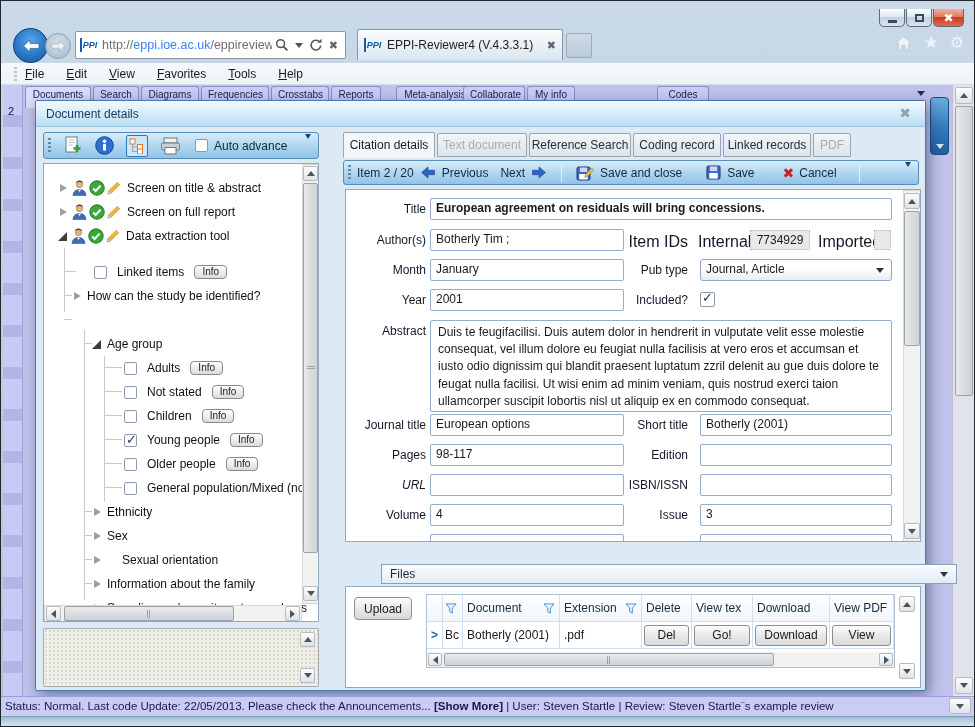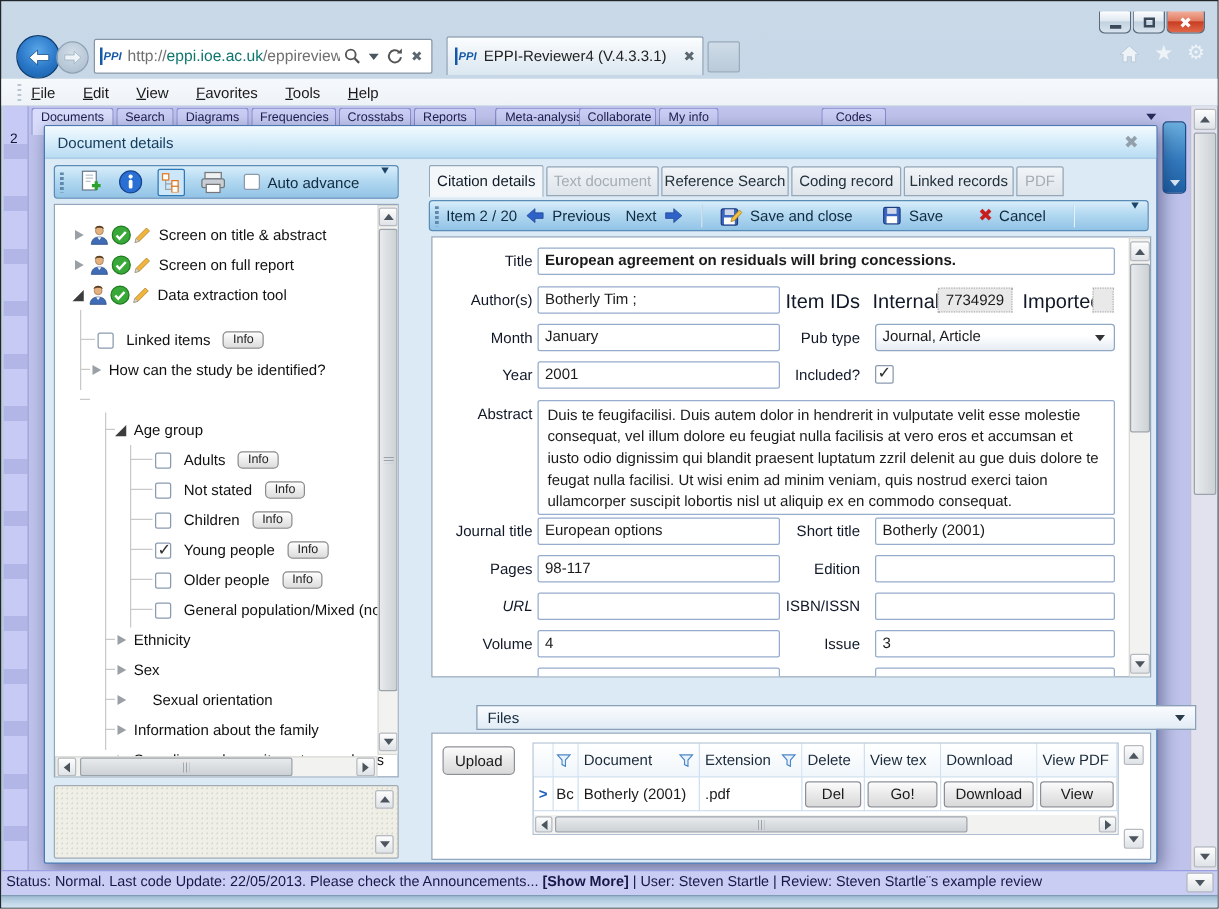--- a/index.html
+++ b/index.html
@@ -22,21 +22,21 @@
   .circle-btn { position:absolute; border-radius:50%; display:flex; align-items:center; justify-content:center; }
   .back { left:12px; top:1px; width:35px; height:35px; border:1px solid #0e3c6e;
           background:radial-gradient(circle at 50% 35%,#5aa7e8 0%,#2a77c8 55%,#145a9e 100%); }
   .fwd  { left:44px; top:6px; width:26px; height:26px; border:1px solid #8fa2b4;
           background:radial-gradient(circle at 50% 35%,#d3dee8 0%,#b4c5d5 70%,#9fb2c4 100%); }
   .addrbar { position:absolute; left:74px; top:4px; width:271px; height:28px; background:#fff;
              border:1px solid #8797a7; border-radius:2px; display:flex; align-items:center; padding:0 4px; }
   .favicon { width:18px; height:14px; font-weight:bold; font-style:italic; font-size:9px; color:#1459a8;
              display:inline-flex; align-items:center; justify-content:center; border-left:2px solid #1459a8; }
   .urltext { font-size:12.5px; white-space:nowrap; overflow:hidden; flex:1; margin-left:4px; }
-  .urltext .dim { color:#6f6f6f; } .urltext .dom { color:#0f766e; }
+  .urltext .dim { color:#6f6f6f; } .urltext .dom { color:#3b82f6; }
   .addr-ic { margin:0 3px; display:inline-flex; align-items:center; }
   .caret-down { width:0; height:0; border-left:4px solid transparent; border-right:4px solid transparent; border-top:5px solid #4a5560; }
   .browser-tab { position:absolute; left:356px; top:2px; width:206px; height:31px;
                  background:linear-gradient(180deg,#fbfdfe 0%,#eaf1f7 50%,#dbe7f0 100%);
                  border:1px solid #8797a7; border-bottom:none; border-radius:2px 2px 0 0;
                  display:flex; align-items:center; padding:0 6px; }
   .tab-title { flex:1; margin-left:5px; font-size:12px; color:#222; white-space:nowrap; overflow:hidden; }
   .xmark { color:#5a6670; font-size:11px; font-weight:bold; }
   .newtab-stub { position:absolute; left:565px; top:6px; width:26px; height:25px;
                  background:linear-gradient(180deg,#cfdce8 0%,#b9cad9 100%); border:1px solid #9aabba; border-radius:2px; }
@@ -370,21 +370,21 @@
       <span class="ticon">
           <svg width="16" height="16" viewBox="0 0 16 16">
             <path d="M2 14l1-3.4 8.2-8.2 2.4 2.4L5.4 13z" fill="#f0b63c" stroke="#b07820" stroke-width="0.6"></path>
             <path d="M2 14l1-3.4 2.4 2.4z" fill="#d8d8d8" stroke="#999" stroke-width="0.5"></path>
           </svg>
         </span>
       <span class="tlabel" style="margin-left:5px;">Data extraction tool</span>
     </div>
 
     <div class="tstub" style="left:20px;top:107px;width:12px;"></div>
-    <div class="trow" style="top:96px;left:34px;">
+    <div class="trow" style="top:96px;left:50px;">
       <span class="cb"></span>
       <span class="tlabel" style="margin-left:10px;">Linked items</span>
       <span class="info-btn">Info</span>
     </div>
     <div class="tstub" style="left:20px;top:131px;width:8px;"></div>
     <div class="trow" style="top:120px;left:30px;">
       <span class="exp-c"></span>
       <span class="tlabel" style="margin-left:6px;">How can the study be identified?</span>
     </div>
     <div class="tstub" style="left:20px;top:155px;width:8px;"></div>

